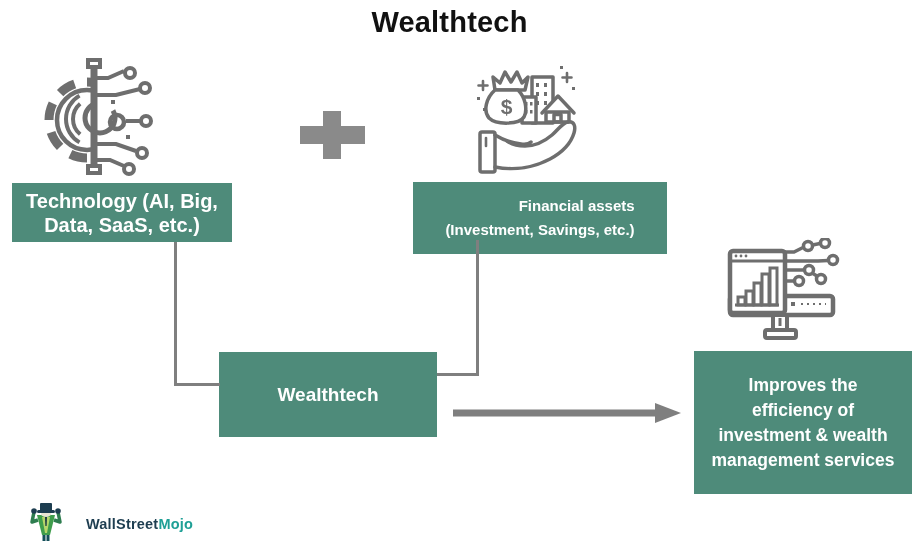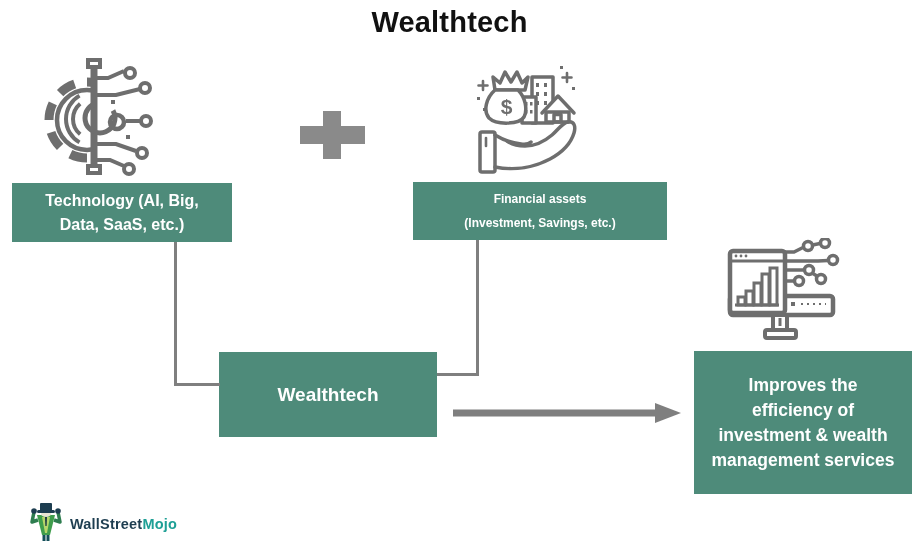--- a/index.html
+++ b/index.html
@@ -11,35 +11,35 @@
     position:absolute;top:6px;left:0;width:923px;text-align:center;
     font-size:29px;font-weight:700;color:#111111;letter-spacing:0.2px;
     transform:translateX(-12px);
   }
   .icon{position:absolute;}
   .box{
     position:absolute;background:#4e8b7a;color:#ffffff;font-weight:700;
     display:flex;align-items:center;justify-content:center;text-align:center;
     white-space:pre-line;
   }
-  .box-tech{left:12px;top:183px;width:220px;height:59px;font-size:16px;line-height:24px;}
-  .box-fin{left:413px;top:182px;width:254px;height:58px;font-size:12px;line-height:24px;}
+  .box-tech{left:12px;top:183px;width:220px;height:59px;font-size:20px;line-height:24px;}
+  .box-fin{left:413px;top:182px;width:254px;height:72px;font-size:15px;line-height:24px;text-align:right;}
   .box-wealth{left:219px;top:352px;width:218px;height:85px;font-size:19px;}
   .box-outcome{left:694px;top:351px;width:218px;height:143px;font-size:17.5px;line-height:25px;}
   .connector{position:absolute;background:#7f7f7f;}
   .conn-left-v{left:174px;top:242px;width:3px;height:143px;}
   .conn-left-h{left:174px;top:383px;width:46px;height:3px;}
   .conn-right-v{left:476px;top:240px;width:3px;height:136px;}
   .conn-right-h{left:437px;top:373px;width:42px;height:3px;}
   .plus{position:absolute;left:300px;top:111px;width:65px;height:48px;}
   .plus .h{position:absolute;left:0;top:15px;width:65px;height:18px;background:#8a8a8a;}
   .plus .v{position:absolute;left:23px;top:0;width:18px;height:48px;background:#8a8a8a;}
   .arrow{position:absolute;left:453px;top:402px;width:228px;height:22px;}
   .logo{position:absolute;left:28px;top:502px;display:flex;align-items:center;}
-  .logo-text{font-size:14.5px;font-weight:700;margin-left:6px;letter-spacing:0.2px;}
+  .logo-text{font-size:14.5px;font-weight:700;margin-left:22px;letter-spacing:0.2px;}
   .logo-text .primary{color:#1d3d50;}
   .logo-text .secondary{color:#1fa096;}
 </style>
 </head>
 <body>
 
 <div class="stage">
 
   <div class="title">Wealthtech</div>
 

